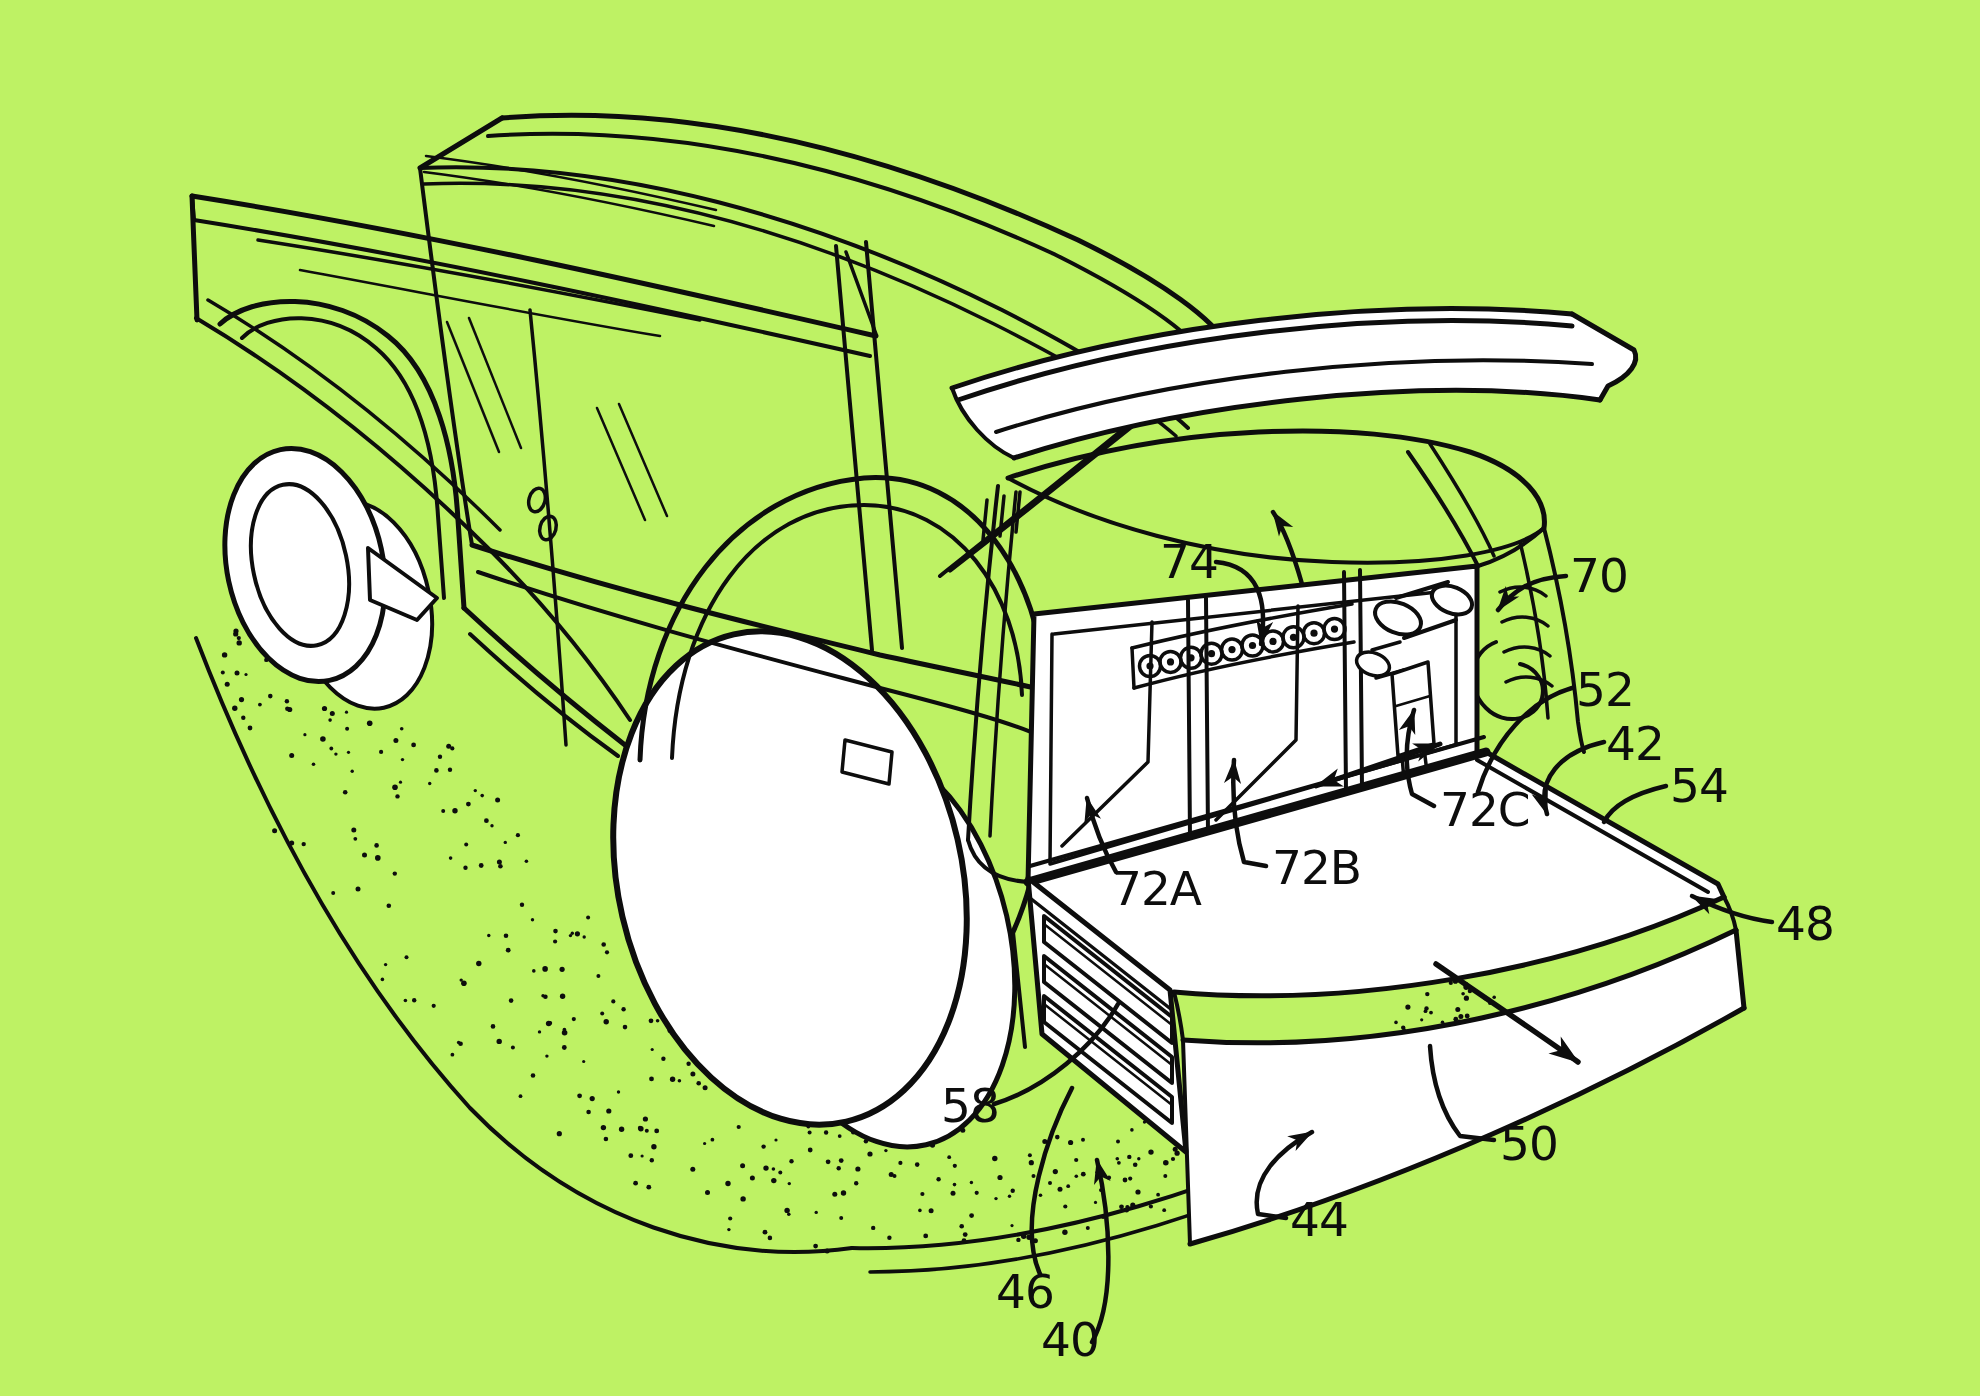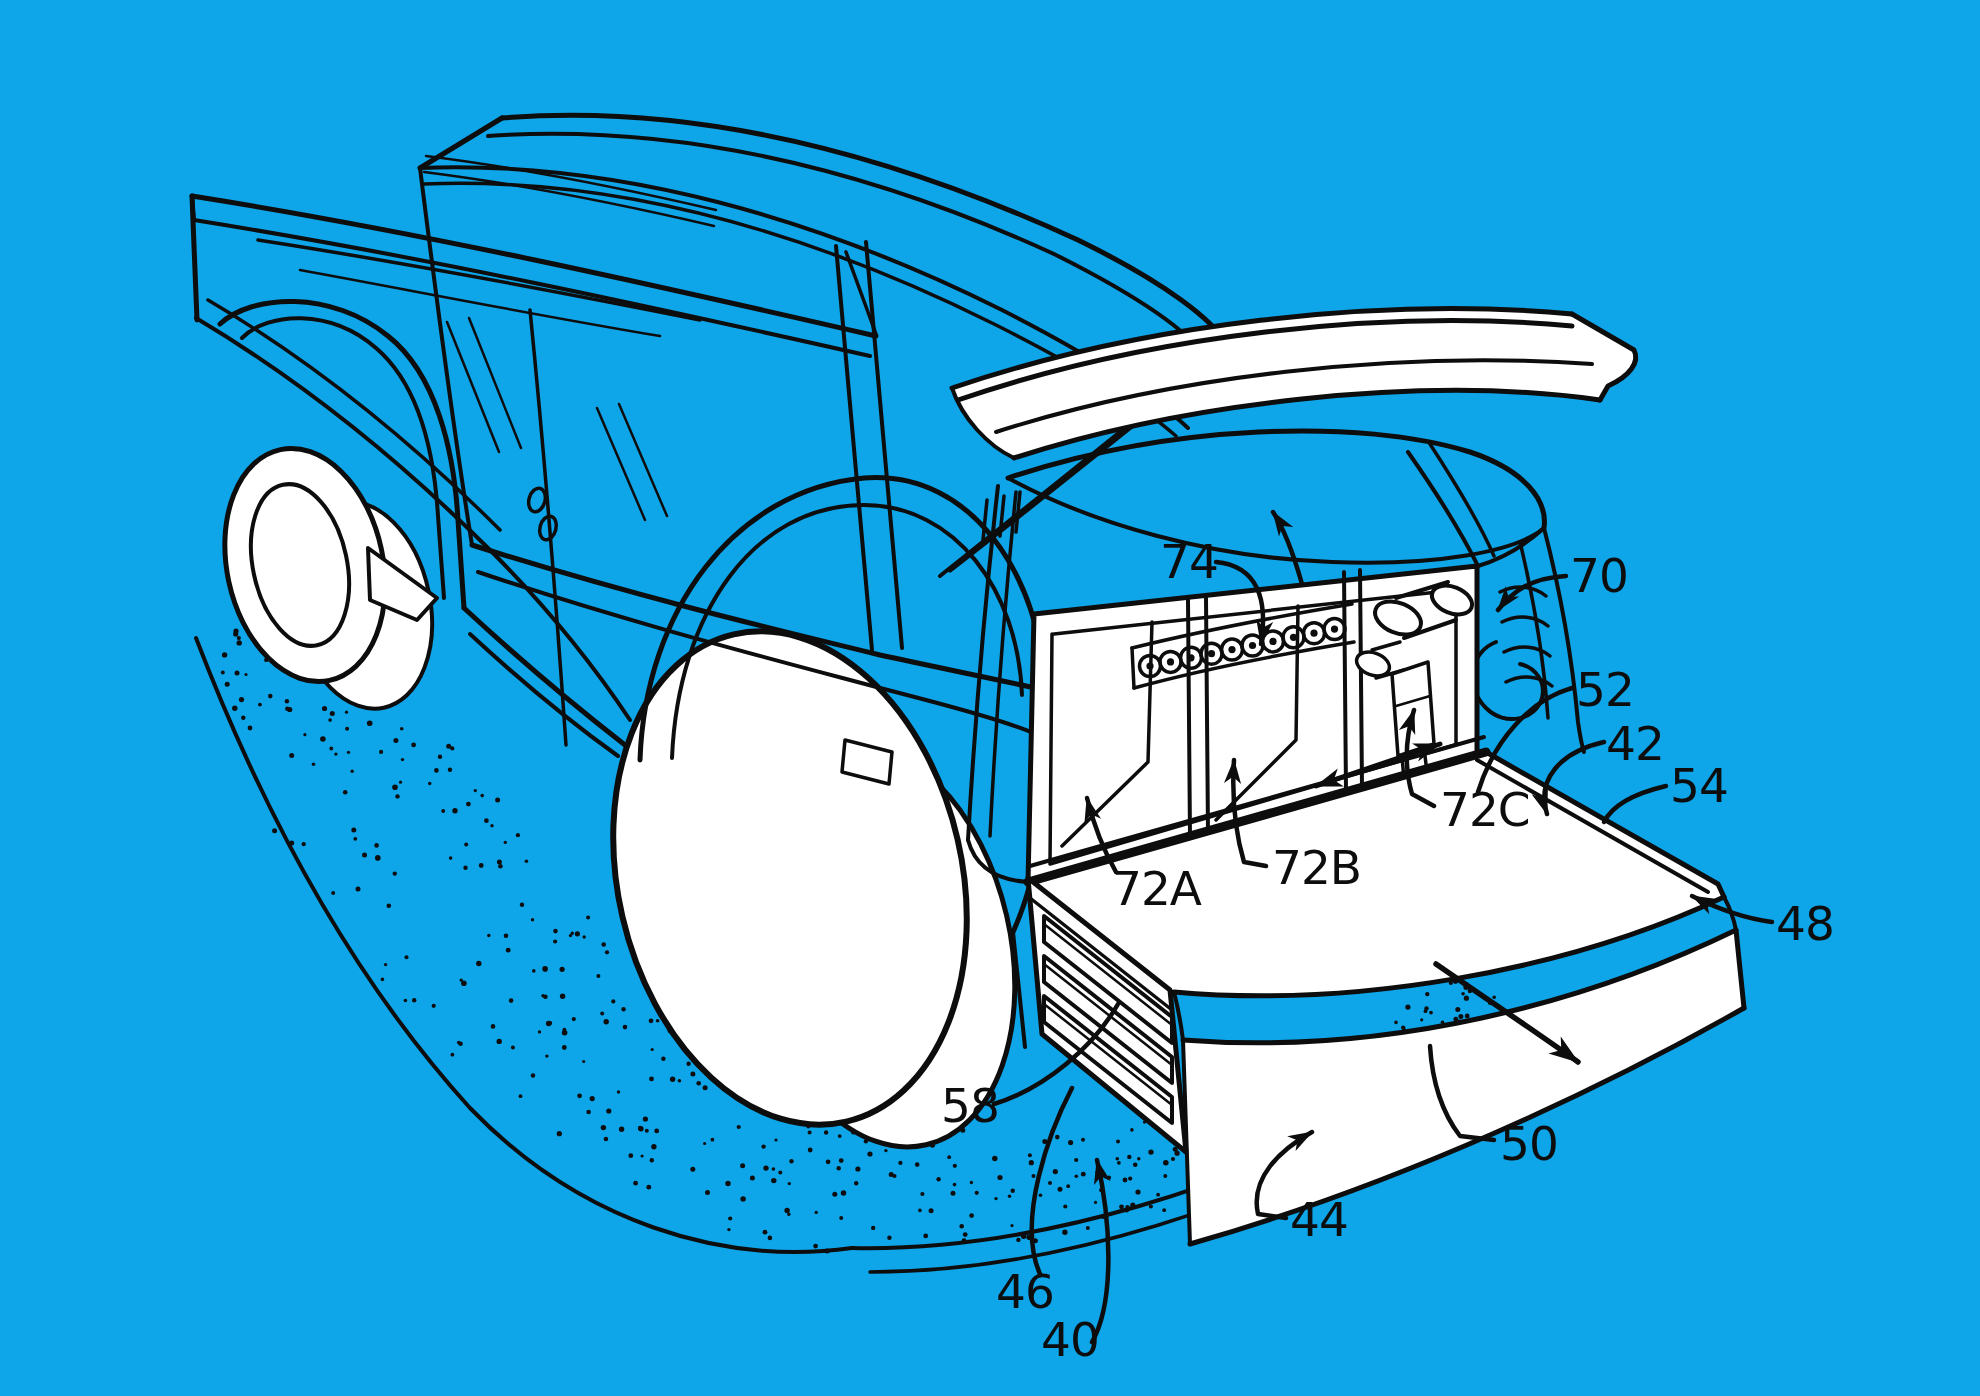--- a/index.html
+++ b/index.html
@@ -1,16 +1,16 @@
 <!DOCTYPE html>
 <html><head>
 <meta charset="utf-8">
 <style>
   html,body{margin:0;padding:0;background:#ffffff;}
-  .stage{position:relative;width:1980px;height:1396px;background:#0ea5e9;overflow:hidden;text-align:center;}
+  .stage{position:relative;width:1980px;height:1396px;background:#bef264;overflow:hidden;text-align:center;}
   svg{position:absolute;left:0;top:0;}
   .ink{stroke:#0d0d0d;fill:none;stroke-linecap:round;stroke-linejoin:round;}
   .w2{stroke-width:2.5;} .w3{stroke-width:3.5;} .w4{stroke-width:4;} .w5{stroke-width:5;}
   .w6{stroke-width:6;} .w9{stroke-width:9;}
   .paperfill{fill:#ffffff;stroke:none;}
   .whiteline{fill:#ffffff;}
   .ref-label{font-family:"DejaVu Sans","Liberation Sans",sans-serif;font-size:47px;
              fill:#0d0d0d;letter-spacing:-1px;}
 </style>
 </head>

